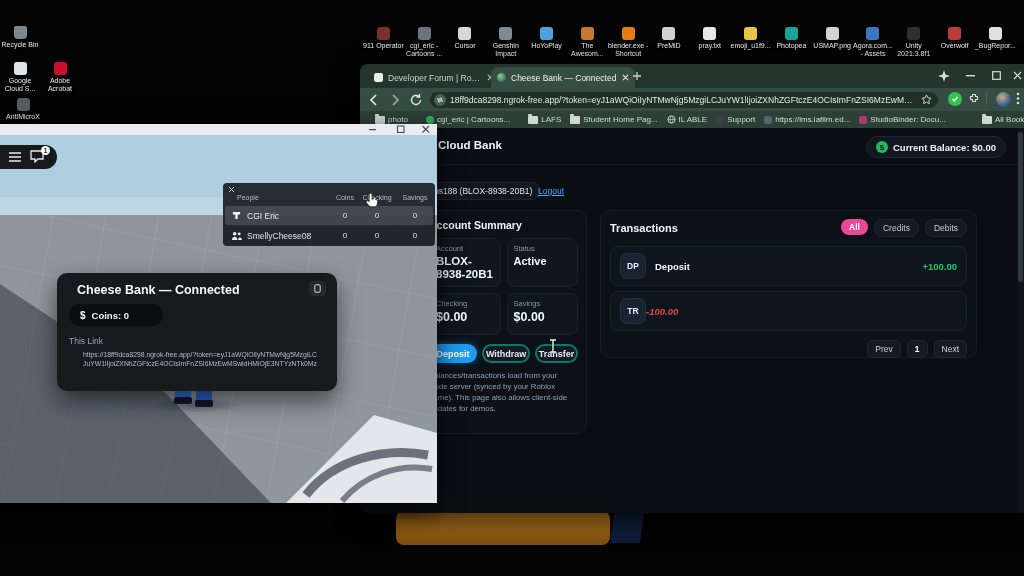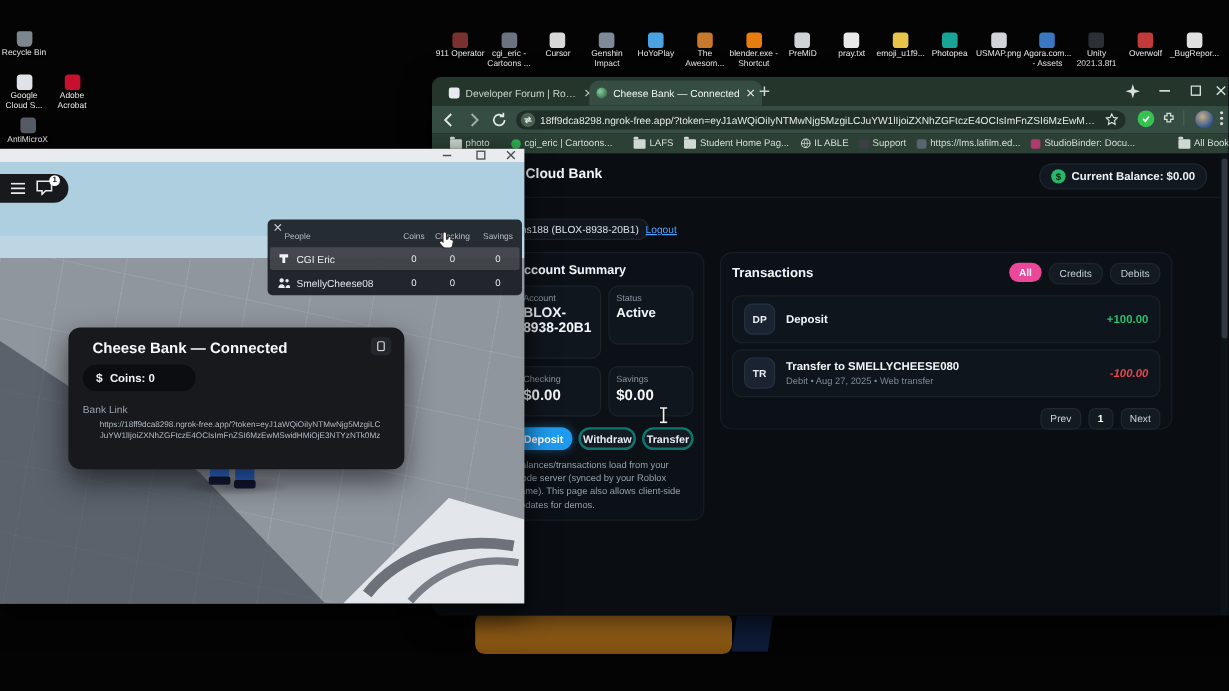--- a/index.html
+++ b/index.html
@@ -310,21 +310,21 @@
       <div class="abs balpill" style="left:506px;top:8px;">
         <span class="coin">$</span>
         <span>Current Balance: $0.00</span>
       </div>
       <div class="abs chip" style="left:58px;top:54px;">ams188 (BLOX-8938-20B1)</div>
       <a class="abs" style="left:178px;top:58px;color:#4da3ff;font-size:8.5px;text-decoration:underline;">Logout</a>
 
       <div class="abs panel" style="left:60px;top:82px;width:167px;height:224px;padding:8px;">
         <div class="ptitle">Account Summary</div>
         <div style="display:grid;grid-template-columns:1fr 1fr;gap:6px;margin-top:7px;">
-          <div class="card" style="height:61px">
+          <div class="card" style="height:49px">
             <div class="clabel">Account</div>
             <div class="cval">BLOX-8938-20B1</div>
           </div>
           <div class="card" style="height:49px">
             <div class="clabel">Status</div>
             <div class="cval" style="font-size:11px">Active</div>
           </div>
           <div class="card" style="height:42px">
             <div class="clabel">Checking</div>
             <div class="cval" style="font-size:12.5px">$0.00</div>
@@ -354,24 +354,20 @@
         </div>
         <div class="txrow" style="margin-top:9px;">
           <div class="badge">DP</div>
           <div style="margin-left:9px;flex:1;">
             <div class="txtitle">Deposit</div>
           </div>
           <div style="color:#27c26f;font-size:9.5px;font-weight:bold;">+100.00</div>
         </div>
         <div class="txrow" style="margin-top:5px;">
           <div class="badge">TR</div>
-          <div style="margin-left:9px;flex:1;">
-            <div class="txtitle">Transfer to SMELLYCHEESE080</div>
-            <div class="txmeta">Debit • Aug 27, 2025 • Web transfer</div>
-          </div>
           <div style="color:#e5484d;font-size:9.5px;font-weight:bold;font-style:italic;">-100.00</div>
         </div>
         <div style="display:flex;gap:6px;justify-content:flex-end;margin-top:9px;">
           <div class="pgbtn">Prev</div>
           <div class="pgbtn" style="font-weight:bold;color:#fff;">1</div>
           <div class="pgbtn">Next</div>
         </div>
       </div>
 
       <div class="abs" style="left:657px;top:0;width:7px;height:385px;background:#0e1318;">
@@ -455,21 +451,21 @@
         <div class="abs" style="left:20px;top:10px;color:#f5f7f9;font-size:12.5px;font-weight:bold;">Cheese Bank — Connected</div>
         <div class="abs" style="left:252px;top:8px;width:17px;height:15px;background:#24282e;border-radius:4px;display:flex;align-items:center;justify-content:center;">
           <svg width="7" height="9" viewBox="0 0 7 9">
               <rect x=".8" y=".8" width="5.4" height="7.4" rx="1" fill="none" stroke="#d4d8dd" stroke-width="1"></rect>
             </svg>
         </div>
         <div class="abs" style="left:12px;top:31px;width:94px;height:22px;background:#0b0d10;border-radius:11px;display:flex;align-items:center;gap:6px;padding-left:11px;box-sizing:border-box;">
           <span style="color:#f2f4f6;font-size:10px;font-weight:bold;">$</span>
           <span style="color:#f2f4f6;font-size:9.5px;font-weight:bold;">Coins: 0</span>
         </div>
-        <div class="abs" style="left:12px;top:63px;color:#99a2ac;font-size:8.5px;">Bank Link</div>
+        <div class="abs" style="left:12px;top:63px;color:#99a2ac;font-size:8.5px;">This Link</div>
         <div class="abs" style="left:18px;top:77px;width:250px;color:#b6bdc5;font-size:6.8px;line-height:1.35;text-align:center;">
           <div>https://18ff9dca8298.ngrok-free.app/?token=eyJ1aWQiOiIyNTMwNjg5MzgiLC</div>
           <div>JuYW1lIjoiZXNhZGFtczE4OCIsImFnZSI6MzEwMSwidHMiOjE3NTYzNTk0Mz</div>
         </div>
       </div>
     </div>
   </div>
 
   <svg class="abs cursor-layer" style="left:365px;top:192px" width="15" height="17" viewBox="0 0 15 17">
     <path d="M5.6 1.2c.9 0 1.5.7 1.5 1.5v4.6l1-.1.3-1.1c.2-.8 1-1.2 1.7-.9.6.2.9.8.8 1.4l-.2 1 1 .2c.8.2 1.3.9 1.1 1.7l-.7 3.4c-.3 1.1-1.2 1.9-2.3 1.9H6.3c-.9 0-1.7-.4-2.3-1L1.6 11c-.5-.6-.5-1.5.2-2 .5-.4 1.3-.3 1.8.1l.5.5V2.7c0-.8.6-1.5 1.5-1.5z" fill="#ffffff" stroke="#2a2a2a" stroke-width="1"></path>

